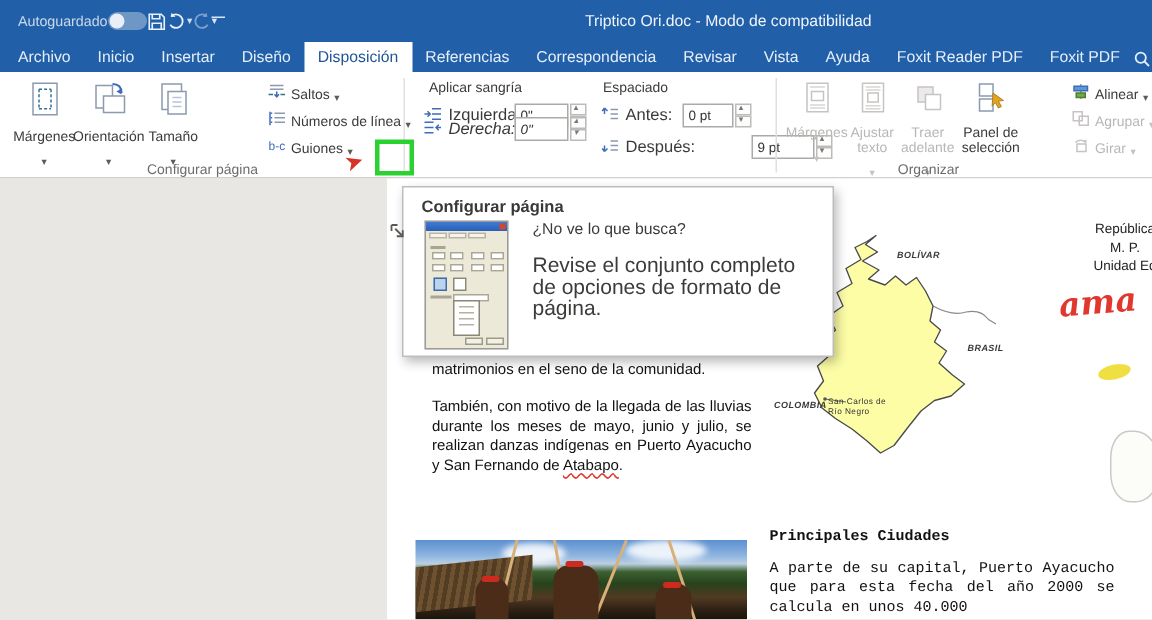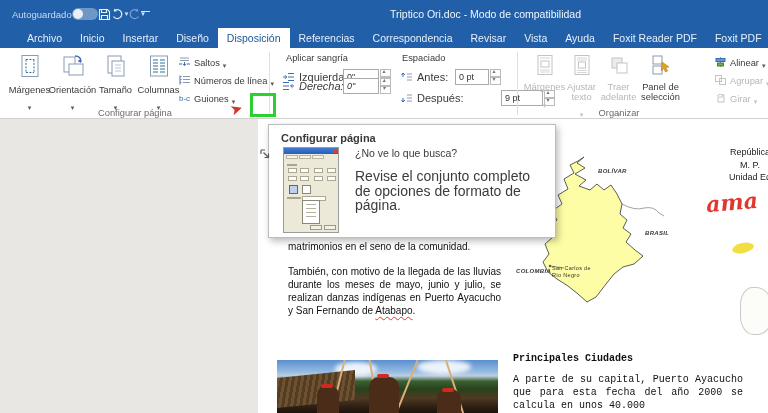--- a/index.html
+++ b/index.html
@@ -14,21 +14,21 @@
   .toggle { width:26px; height:12px; border-radius:6px; background:rgba(255,255,255,.35); position:relative; display:inline-block; }
   .toggle .knob { position:absolute; left:1px; top:1px; width:10px; height:10px; border-radius:50%; background:#e9eff8; }
   .qat-icon { display:inline-flex; align-items:center; height:18px; }
   .qat-icon.dim { opacity:.45; }
   .qat-caret::after { content:"▾"; font-size:7px; color:#cfe0f4; margin-left:1px; }
   .more-cmds { width:9px; height:9px; border-top:1.5px solid #d9e6f7; position:relative; margin-top:3px; }
   .more-cmds::after { content:"▾"; position:absolute; left:0; top:-2px; font-size:7px; color:#d9e6f7; }
   .doc-title { position:absolute; left:390px; top:0; height:28px; line-height:28px; font-size:10.5px; color:#f0f5fc; white-space:nowrap; }
 
   
-  .tabrow { position:absolute; left:0; top:28px; width:768px; height:20px; background:#2160a8; display:flex; align-items:stretch; padding-left:18px; }
+  .tabrow { position:absolute; left:0; top:28px; width:768px; height:20px; background:#2160a8; display:flex; align-items:stretch; padding-left:3px; }
   .tab { font-size:10.5px; color:#e6eefa; padding:4px 9px 0 9px; white-space:nowrap; }
   .tab.active { background:#ffffff; color:#1f5496; }
   .searchbox { margin-left:auto; margin-right:28px; display:flex; align-items:center; gap:6px; font-size:10.5px; color:#eaf1fb; padding-top:3px; }
 
   
   .ribbon { position:absolute; left:0; top:48px; width:768px; height:71px; background:#fff; border-bottom:1px solid #d3d1cf; }
   .rgroup { position:absolute; top:0; height:71px; }
   .rgroup.divided::after { content:""; position:absolute; right:0; top:4px; bottom:4px; width:1px; background:#e2e0de; }
   .grouplabel { position:absolute; left:0; bottom:1px; width:100%; text-align:center; font-size:9.3px; color:#6e6c6a; }
 
@@ -203,28 +203,20 @@
         </div>
         <div class="bigbtn">
           <span><svg width="26" height="26" viewBox="0 0 26 26">
                 <rect x="5" y="3" width="13" height="17" fill="#fff" stroke="#8a9ab0"></rect>
                 <rect x="9" y="8" width="12" height="15" fill="#fff" stroke="#8a9ab0"></rect>
                 <path d="M12 12h6 M12 15h6 M12 18h6" stroke="#b8c4d6" stroke-width="1"></path>
               </svg></span>
           <span class="blabel">Tamaño</span>
           <span class="caret"></span>
         </div>
-        <div class="bigbtn">
-          <span><svg width="26" height="26" viewBox="0 0 26 26">
-                <rect x="4.5" y="3" width="17" height="20" fill="#fff" stroke="#8a9ab0"></rect>
-                <path d="M7 7h5 M7 10h5 M7 13h5 M7 16h5 M7 19h5 M14 7h5 M14 10h5 M14 13h5 M14 16h5 M14 19h5" stroke="#2e6f96" stroke-width="1"></path>
-              </svg></span>
-          <span class="blabel">Columnas</span>
-          <span class="caret"></span>
-        </div>
       </div>
       <div class="smallcol-ps">
         <div class="smallbtn" style="top:7px;">
           <span><svg width="13" height="12" viewBox="0 0 13 12">
                 <path d="M2 2h9 M2 4.5h9" stroke="#8a9ab0"></path>
                 <path d="M1 8h3 M9 8h3" stroke="#2e6f96"></path>
                 <path d="M6.5 6 l0 3 M5 7.8 l1.5 1.8 1.5 -1.8" fill="none" stroke="#3e6cb8"></path>
               </svg></span>
           <span class="slabel">Saltos</span>
           <span class="caret"></span>

